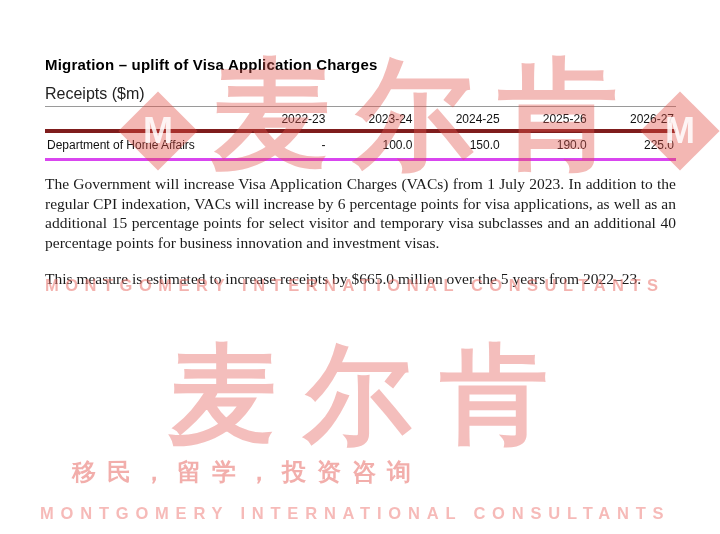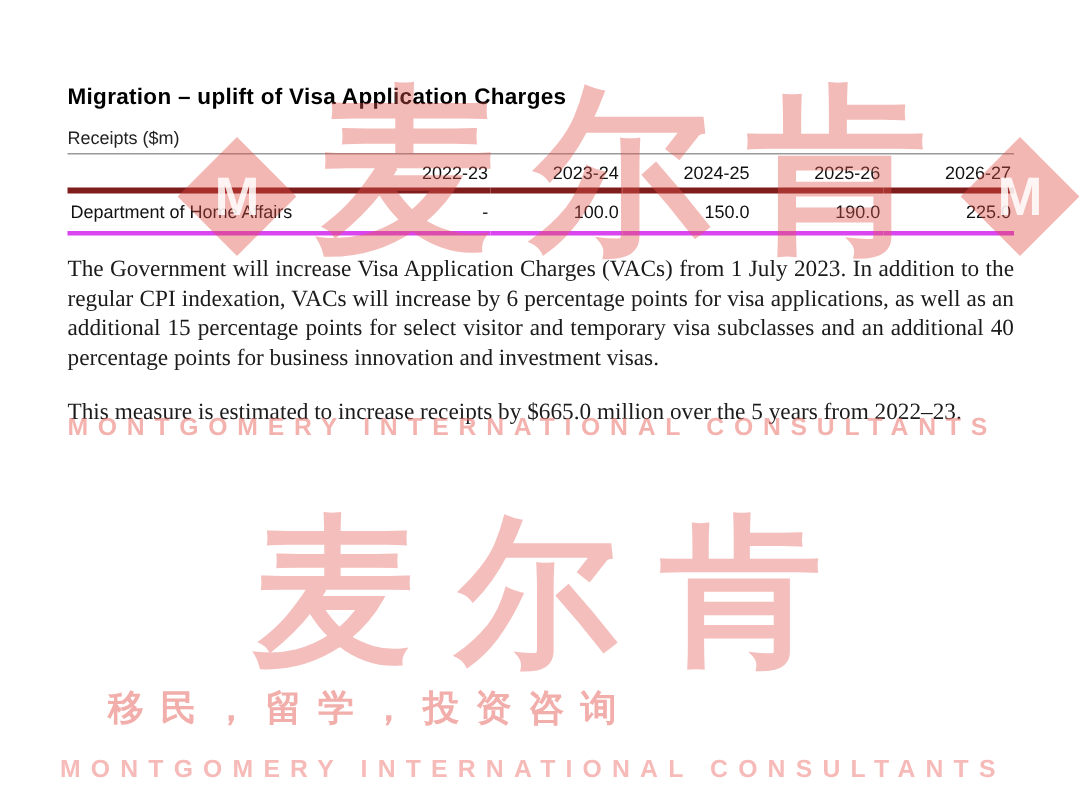--- a/index.html
+++ b/index.html
@@ -24,21 +24,21 @@
   .doc-title {
     margin: 56px 0 12px 0;
     font-family: "Liberation Sans", sans-serif;
     font-size: 15px;
     font-weight: bold;
     color: #000;
     letter-spacing: 0.2px;
   }
   .table-caption {
     font-family: "Liberation Sans", sans-serif;
-    font-size: 12px;
+    font-size: 16px;
     color: #222;
     padding-bottom: 3px;
     border-bottom: 1px solid #9a9a9a;
   }
   table.receipts {
     width: 100%;
     border-collapse: collapse;
     table-layout: fixed;
     font-family: "Liberation Sans", sans-serif;
     font-size: 12px;

